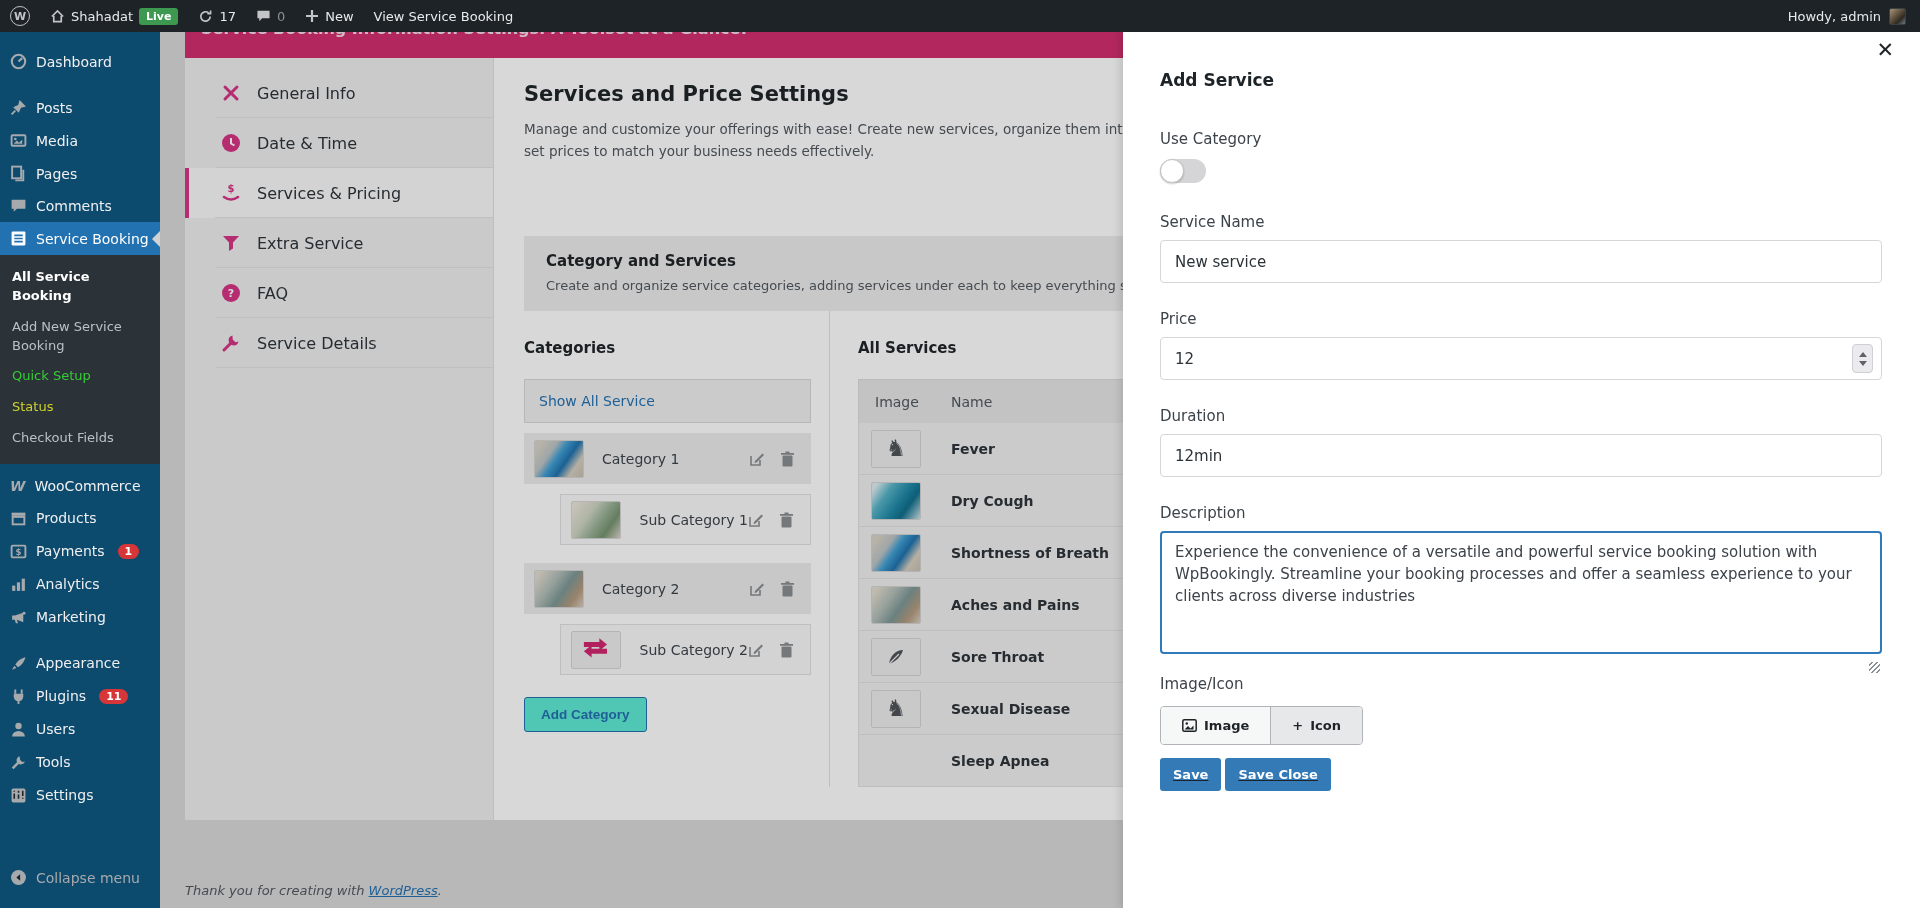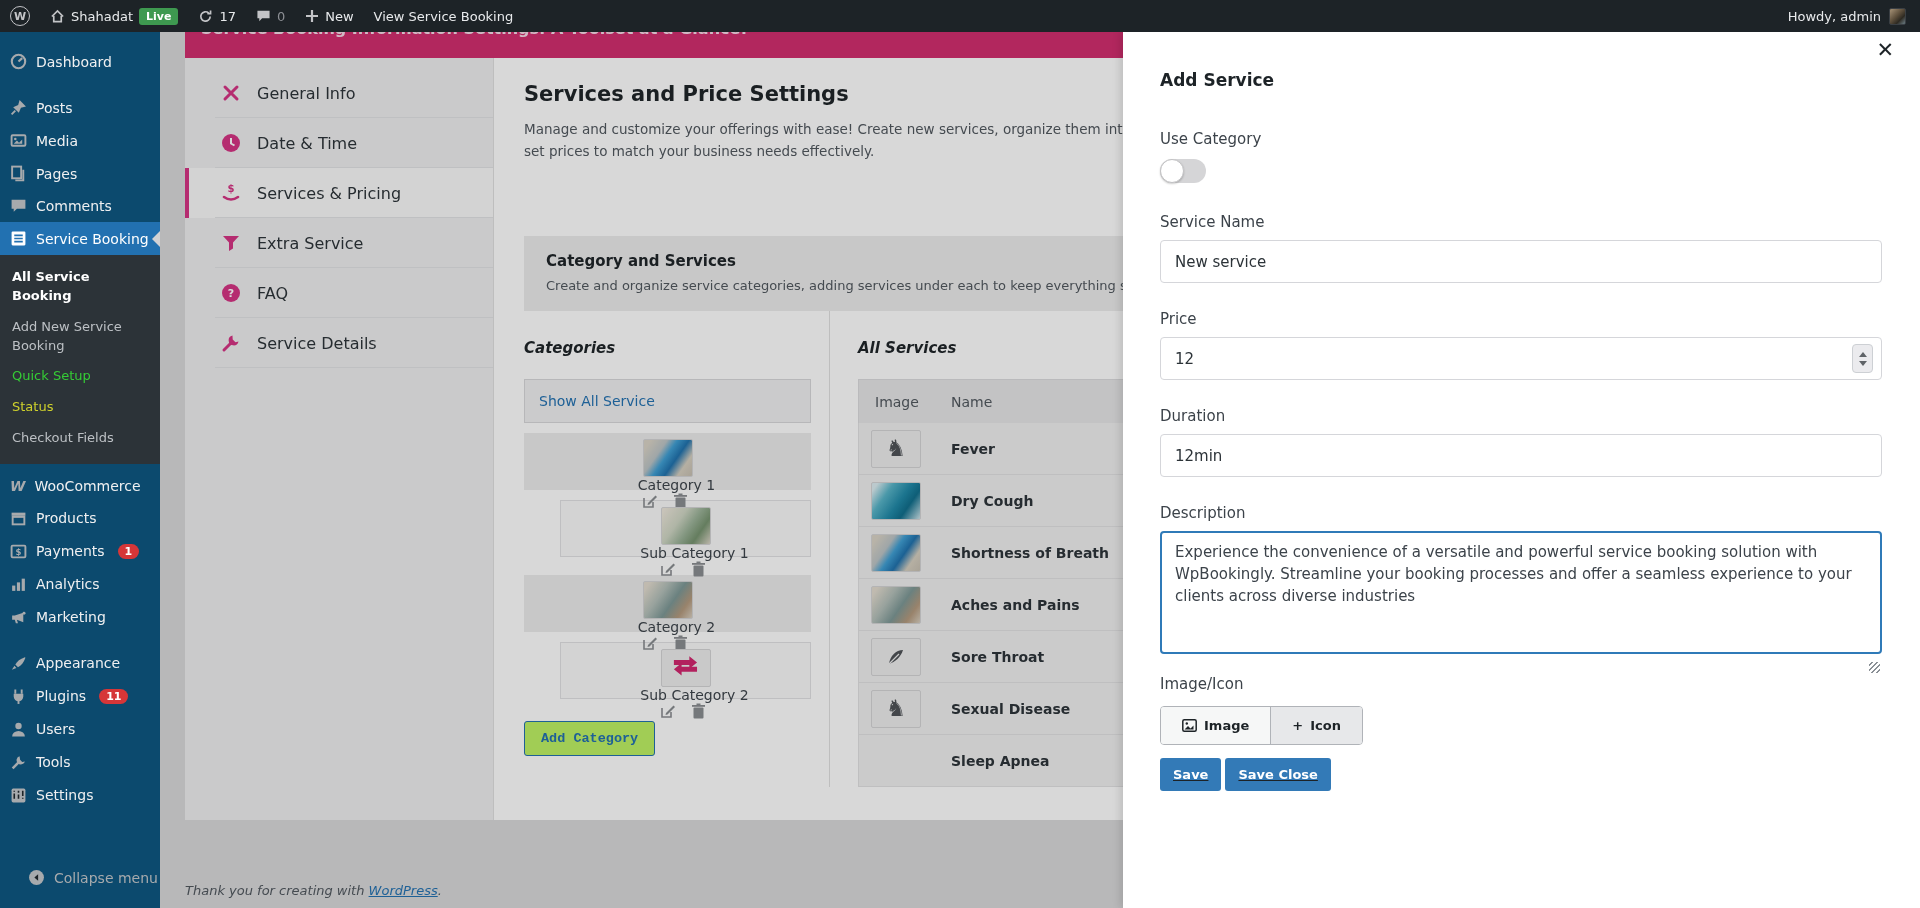--- a/index.html
+++ b/index.html
@@ -26,21 +26,21 @@
   .side-item.active svg { color:#fff; }
   .side-item.active::after { content:""; position:absolute; right:0; top:50%; margin-top:-8px;
     border:8px solid transparent; border-right-color:#d2d2d4; }
   .submenu { background:#2c3338; padding:7px 0 10px; }
   .sub-item { padding:6px 12px; font-size:13px; color:#bcc0c4; line-height:1.45; cursor:pointer; }
   .sub-item.current { color:#fff; font-weight:bold; }
   .sub-item.green { color:#35cc35; }
   .sub-item.yellow { color:#cfd12c; }
   .badge { background:#d63638; color:#fff; border-radius:9px; font-size:11px; padding:1px 7px; font-weight:bold; margin-left:4px; }
   .collapse-row { position:absolute; bottom:14px; left:0; width:160px; }
-  .side-item.dimmed { color:#a7aaad;margin-left:18px; }
+  .side-item.dimmed { color:#a7aaad; }
 
   
   .page { position:absolute; top:32px; left:160px; width:1760px; height:876px; background:#d9d9db; }
   .banner { margin:0 15px 0 25px; height:26px; background:#d22d6e; overflow:hidden; }
   .banner-text { color:#f7dce8; font-weight:bold; font-size:16px; padding-left:16px; margin-top:-13px; white-space:nowrap; }
   .card { margin:0 15px 0 25px; height:762px; background:#fff; display:flex; }
 
   
   .set-nav { width:309px; background:#efeff0; border-right:1px solid #e0e0e1; padding-top:10px; flex:0 0 auto; }
   .tab { display:flex; align-items:center; gap:16px; height:50px; padding-left:32px; font-size:16px; color:#2c3338;
@@ -53,42 +53,42 @@
   .content { flex:1; padding:24px 0 0 30px; overflow:hidden; }
   .page-title { font-size:21px; font-weight:bold; color:#1d2327; }
   .page-desc { margin-top:13px; font-size:13.5px; color:#50575e; line-height:1.6; max-width:720px; }
   .section-band { margin-top:74px; background:#ececec; padding:16px 22px 18px; margin-right:0; }
   .section-title { font-size:15px; font-weight:bold; color:#1d2327; }
   .section-desc { margin-top:8px; font-size:13px; color:#50575e; }
 
   .cols { display:flex; margin-top:0; }
   .col-cats { width:305px; padding:28px 18px 0 0; flex:0 0 auto; }
   .col-services { flex:1; border-left:1px solid #e0e0e1; padding:28px 0 0 28px; margin-top:0; }
-  .panel-title { font-size:15px; font-weight:bold; color:#1d2327;font-style:italic; }
+  .panel-title { font-size:15px; font-weight:bold; color:#1d2327; }
 
   .showall-box { margin-top:22px; border:1px solid #d8d8da; background:#f0f0f1; padding:13px 14px; }
   .showall-link { color:#2271b1; font-size:14px; cursor:pointer; }
 
-  .cat-row { display:flex; align-items:center; margin-top:10px; background:#ececec; padding:6px 10px; height:57px;flex-direction:column; }
+  .cat-row { display:flex; align-items:center; margin-top:10px; background:#ececec; padding:6px 10px; height:51px; }
   .cat-row.subcat { margin-left:36px; background:#fafafa; border:1px solid #e2e2e4;text-align:right; }
   .cat-label { margin-left:18px; font-size:14px; color:#3c434a; flex:1; }
   .row-actions { display:flex; gap:15px; margin-right:6px; }
   .act-btn { background:none; border:none; cursor:pointer; color:#8a8d91; padding:0; }
   .act-btn svg { display:block; }
 
   .thumb { width:50px; height:38px; border-radius:2px; border:1px solid #d4d4d6; flex:0 0 auto;
     display:flex; align-items:center; justify-content:center; overflow:hidden; background:#ededee; }
   .thumb.icon-thumb { color:#4e5256; font-size:23px; line-height:1; }
   .ph-tablet   { background:linear-gradient(125deg,#d9d3c6 10%,#bcc4c6 32%,#3f9fd4 46%,#1f72ae 62%,#d6cfc0 80%,#c7c0b2); }
   .ph-consult  { background:linear-gradient(125deg,#ece6da 5%,#cfd6c4 35%,#9db49a 55%,#76936f 75%,#dcd6c8); }
   .ph-group    { background:linear-gradient(125deg,#e3dccf 8%,#b3bfb9 35%,#7d9896 58%,#b49a7e 80%,#d8cfc0); }
   .ph-surgical { background:linear-gradient(125deg,#ddeef2 8%,#57b4c8 30%,#1f89a8 55%,#0f6e8c 72%,#cfe6ec); }
 
-  .add-cat-btn { margin-top:22px; background:#bef264; border:1px solid #2271b1; color:#2271b1; font-weight:bold;
-    font-size:13.5px; padding:9px 16px; border-radius:3px; cursor:pointer; font-family:Liberation Mono, monospace; }
+  .add-cat-btn { margin-top:22px; background:#5eead4; border:1px solid #2271b1; color:#2271b1; font-weight:bold;
+    font-size:13.5px; padding:9px 16px; border-radius:3px; cursor:pointer; font-family:Liberation Sans, sans-serif; }
 
   .svc-table { margin-top:22px; width:560px; }
   .svc-head { display:flex; background:#e6e6e7; border:1px solid #dcdcde; border-bottom:none; height:44px; align-items:center; }
   .svc-head .h-img { width:92px; padding-left:16px; color:#50575e; font-size:14px; }
   .svc-head .h-name { color:#50575e; font-size:14px; }
   .svc-row { display:flex; align-items:center; background:#f0f0f0; border:1px solid #e2e2e3; border-top:none; height:52px; cursor:pointer; }
   .svc-row .cell-img { width:92px; padding-left:12px; }
   .svc-name { font-size:14px; font-weight:bold; color:#2c3338; }
 
   .footer { position:absolute; left:25px; bottom:10px; font-style:italic; font-size:13px; color:#50575e; }

